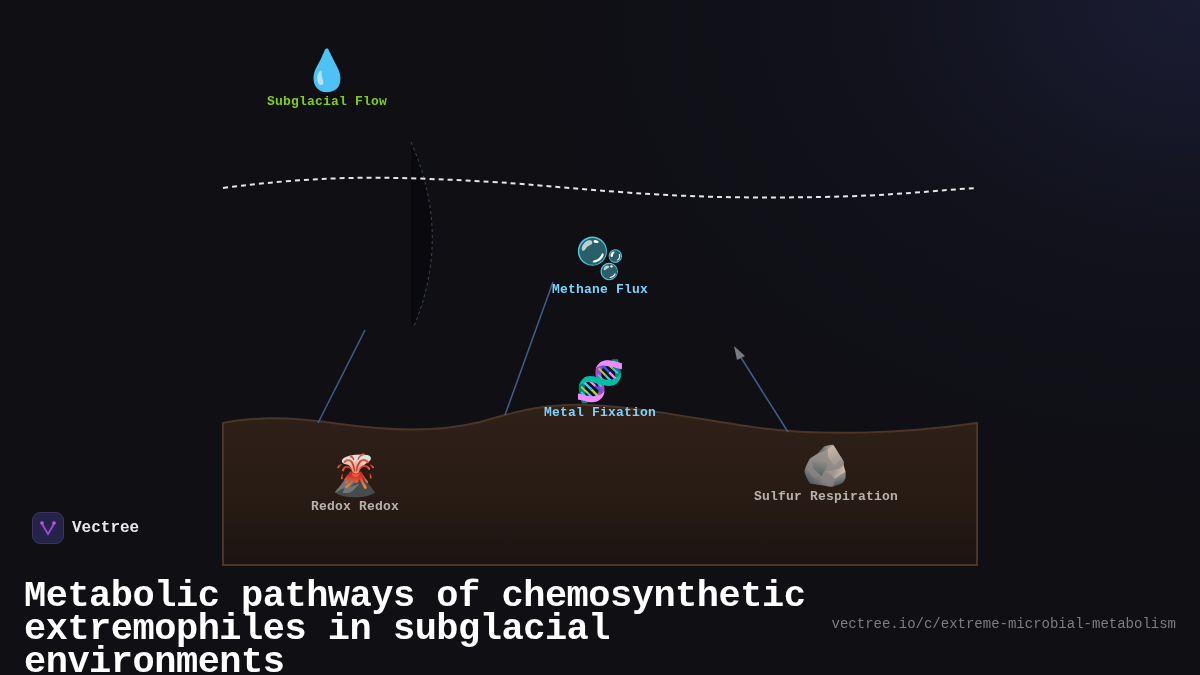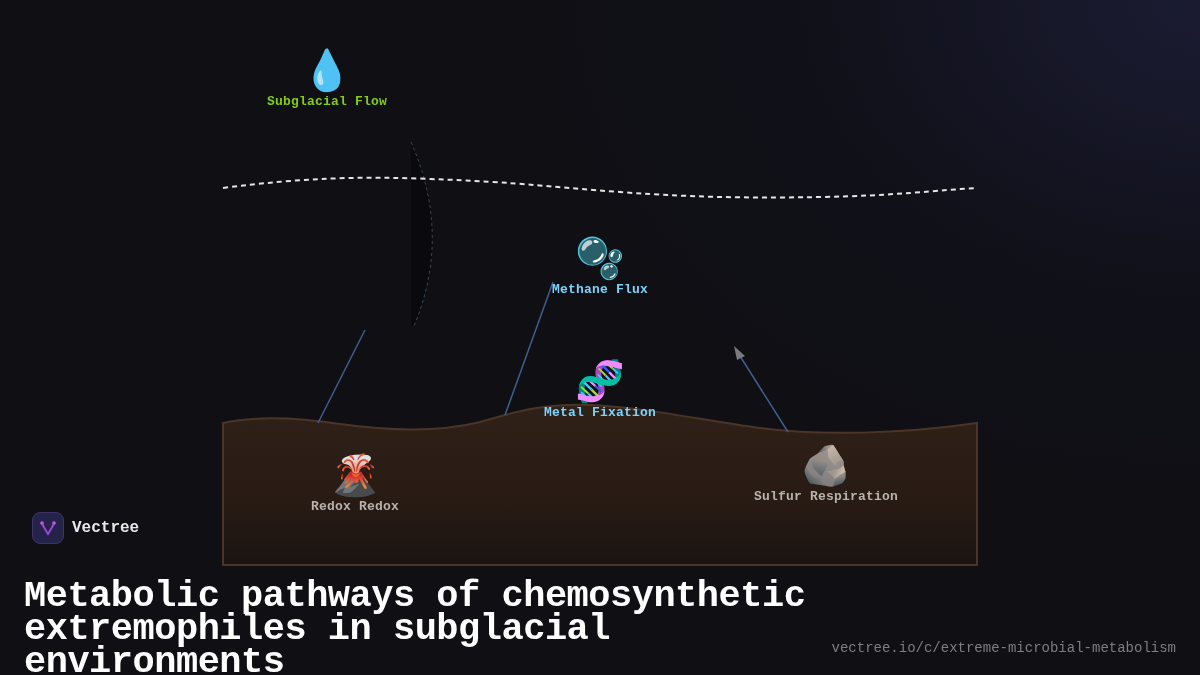--- a/index.html
+++ b/index.html
@@ -36,21 +36,21 @@
       background: #26234a; border: 1px solid #3a3566;
       display: flex; align-items: center; justify-content: center; box-sizing: border-box;
     }
     .brand-name { color: #e8e8e8; font-size: 16px; font-weight: bold; font-family: "Liberation Mono", monospace; }
     .title {
       position: absolute; left: 24px; top: 580px; width: 820px; margin: 0;
       color: #ffffff; font-size: 37px; line-height: 33px; font-weight: bold;
       font-family: "Liberation Mono", "DejaVu Sans Mono", monospace; letter-spacing: -0.5px;
     }
     .url {
-      position: absolute; right: 24px; top: 640px;
+      position: absolute; right: 24px; top: 616px;
       color: #7d7d82; font-size: 14px;
       font-family: "Liberation Mono", "DejaVu Sans Mono", monospace;
     }
   </style>
 </head>
 <body>
 
 <div class="bg-glow"></div>
 
 <svg class="scene" width="1200" height="675" viewBox="0 0 1200 675">

